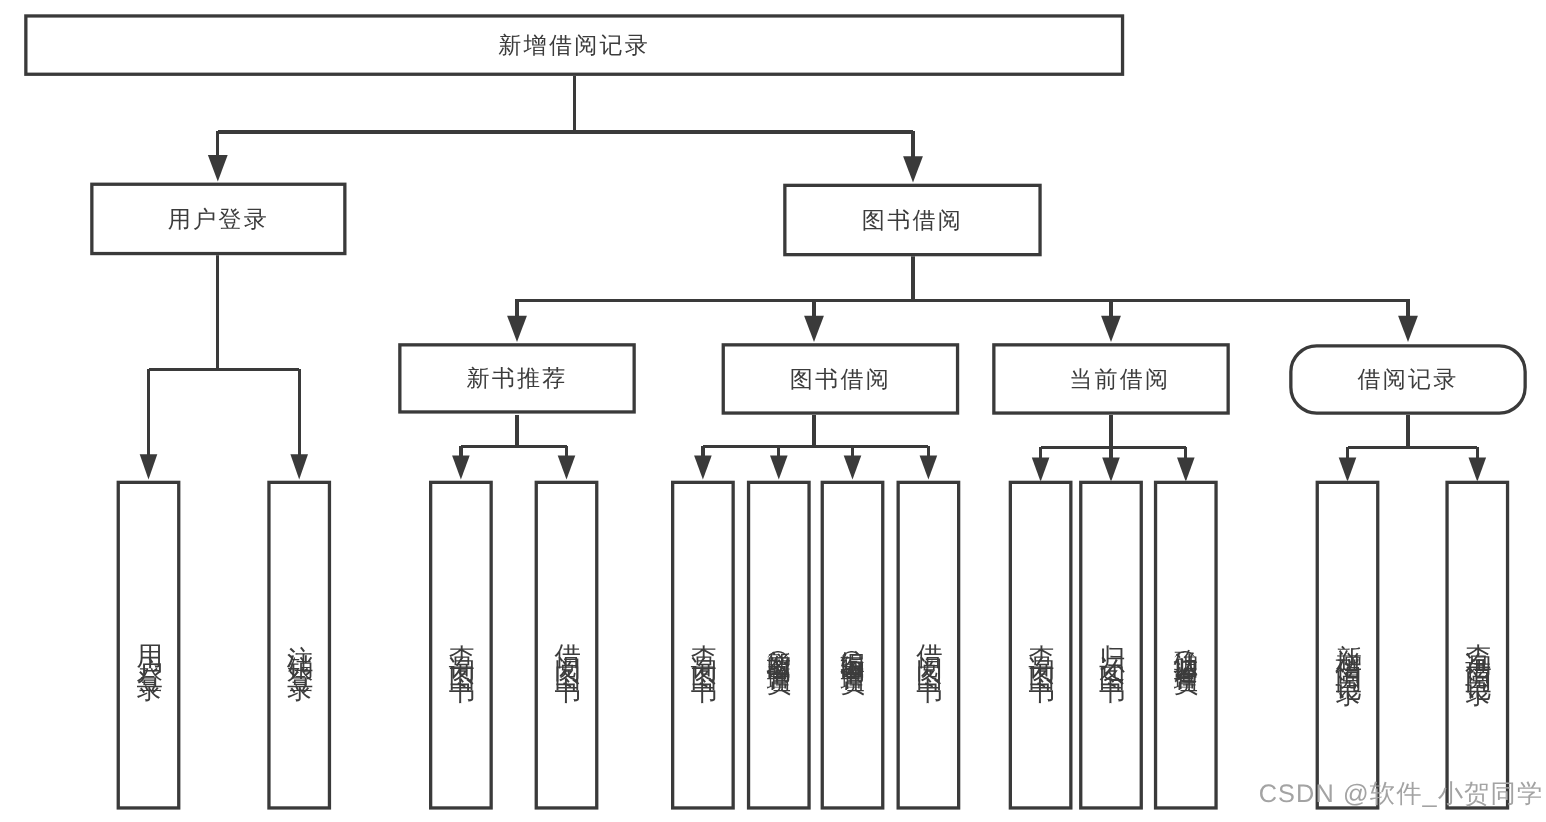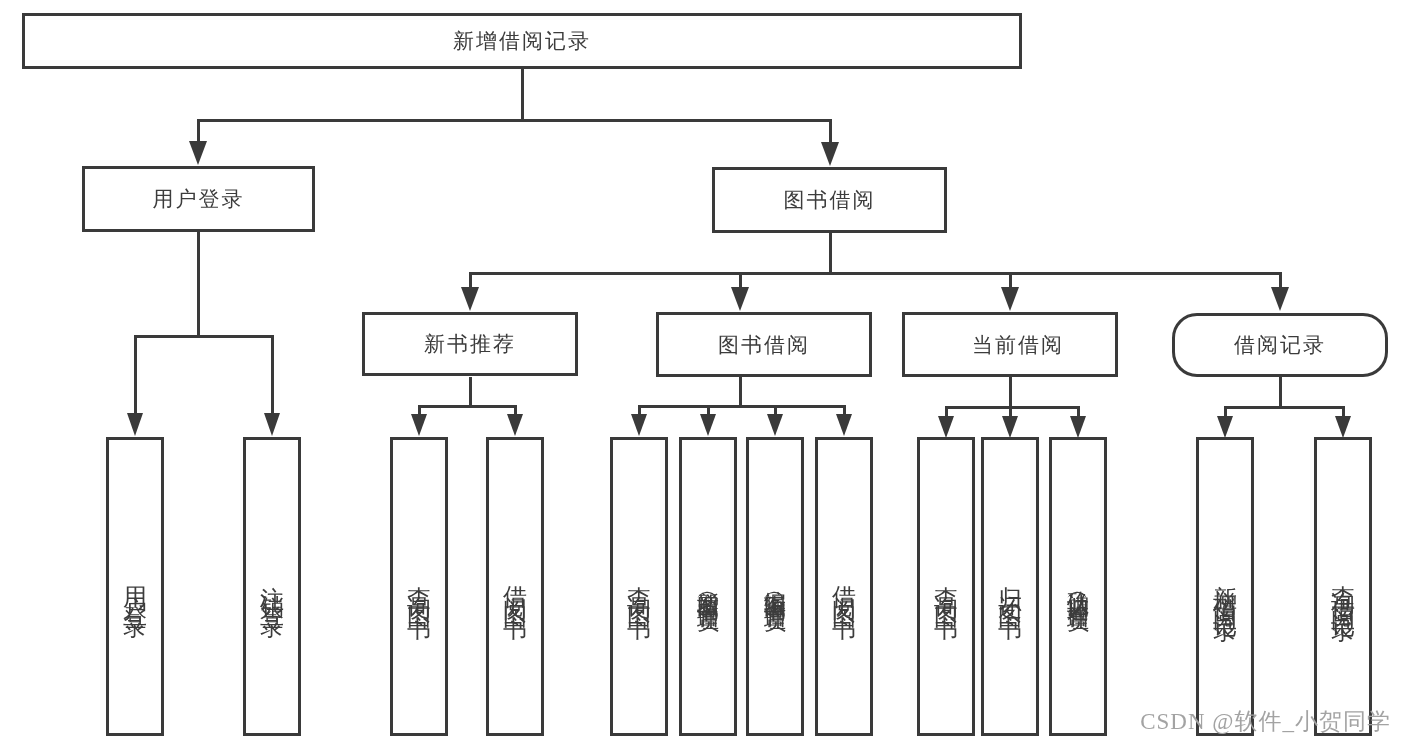--- a/index.html
+++ b/index.html
@@ -50,28 +50,27 @@
   }
   .leaf .vtext.mid {
     letter-spacing: 7px;
   }
   .leaf .vtext.long {
     font-size: 22px;
     letter-spacing: 3px;
   }
   .watermark {
     position: absolute;
-    right: 14px;
+    right: 2px;
     bottom: 10px;
     color: #a3a3a3;
     font-size: 23px;
     letter-spacing: 1px;
     z-index: 3;
     white-space: nowrap;
-    font-family: Liberation Serif, serif;
   }
 </style>
 </head>
 <body>
 
 <div class="stage">
 
   <svg class="connectors" width="1405" height="747" viewBox="0 0 1405 747">
     <g stroke="#3a3a3a" stroke-width="3" fill="none" shape-rendering="crispEdges">
       <path d="M522 69 V120 M198 120 H830 M198 119 V144 M830 119 V145"></path>

